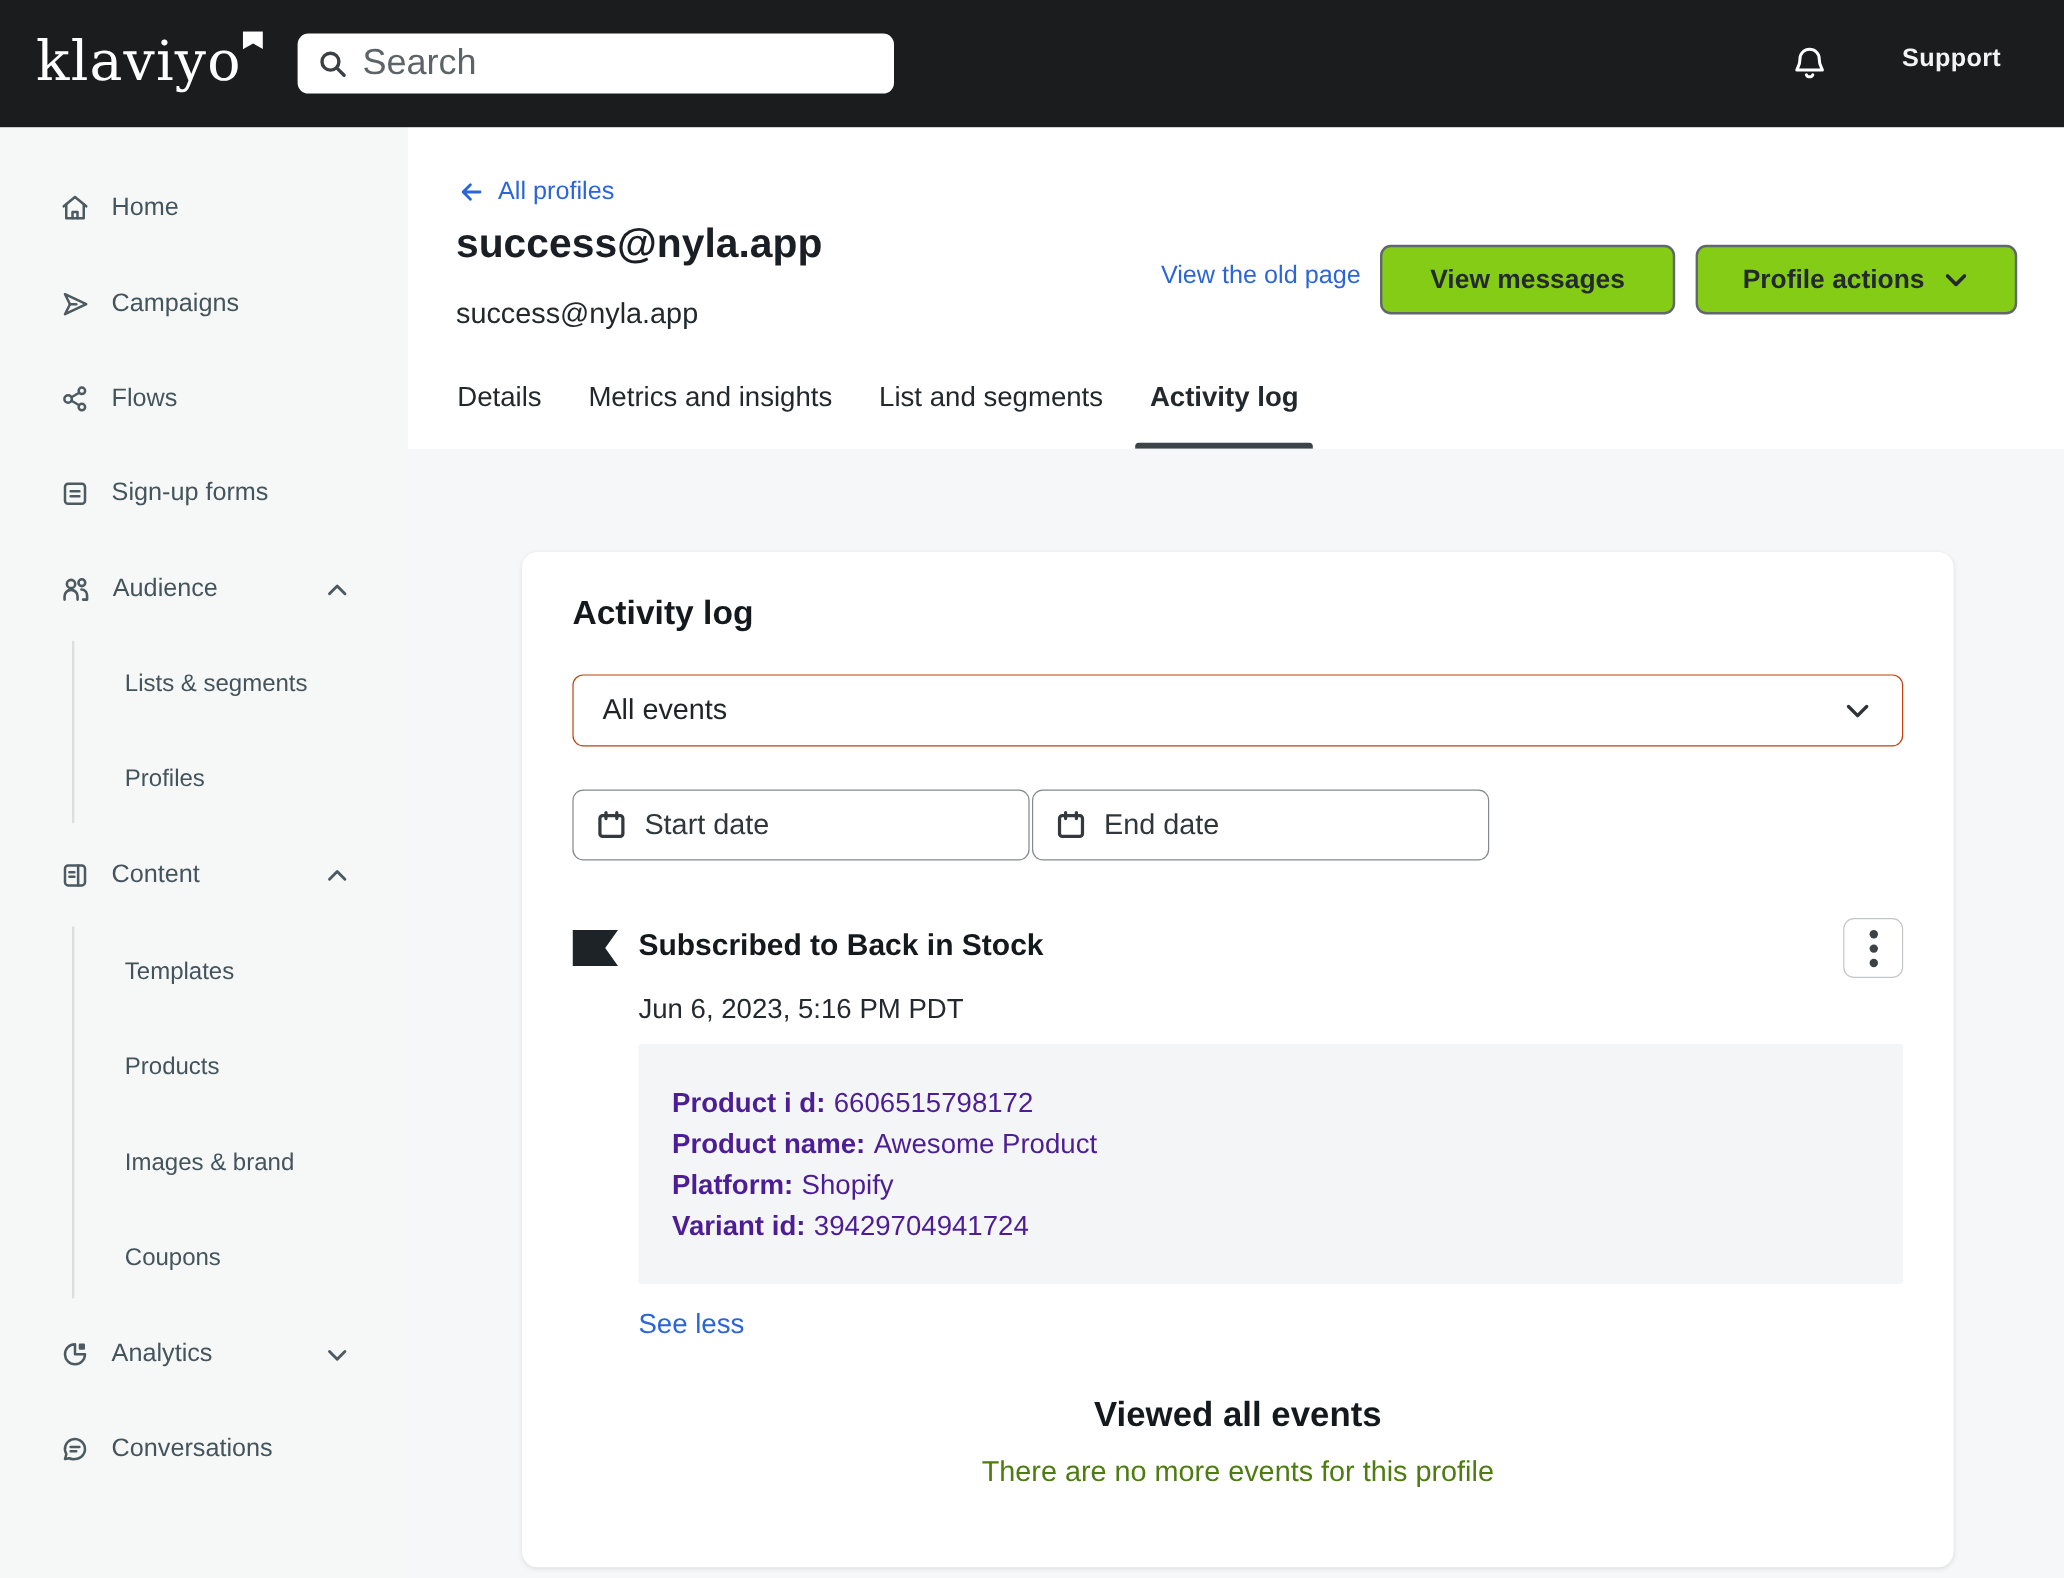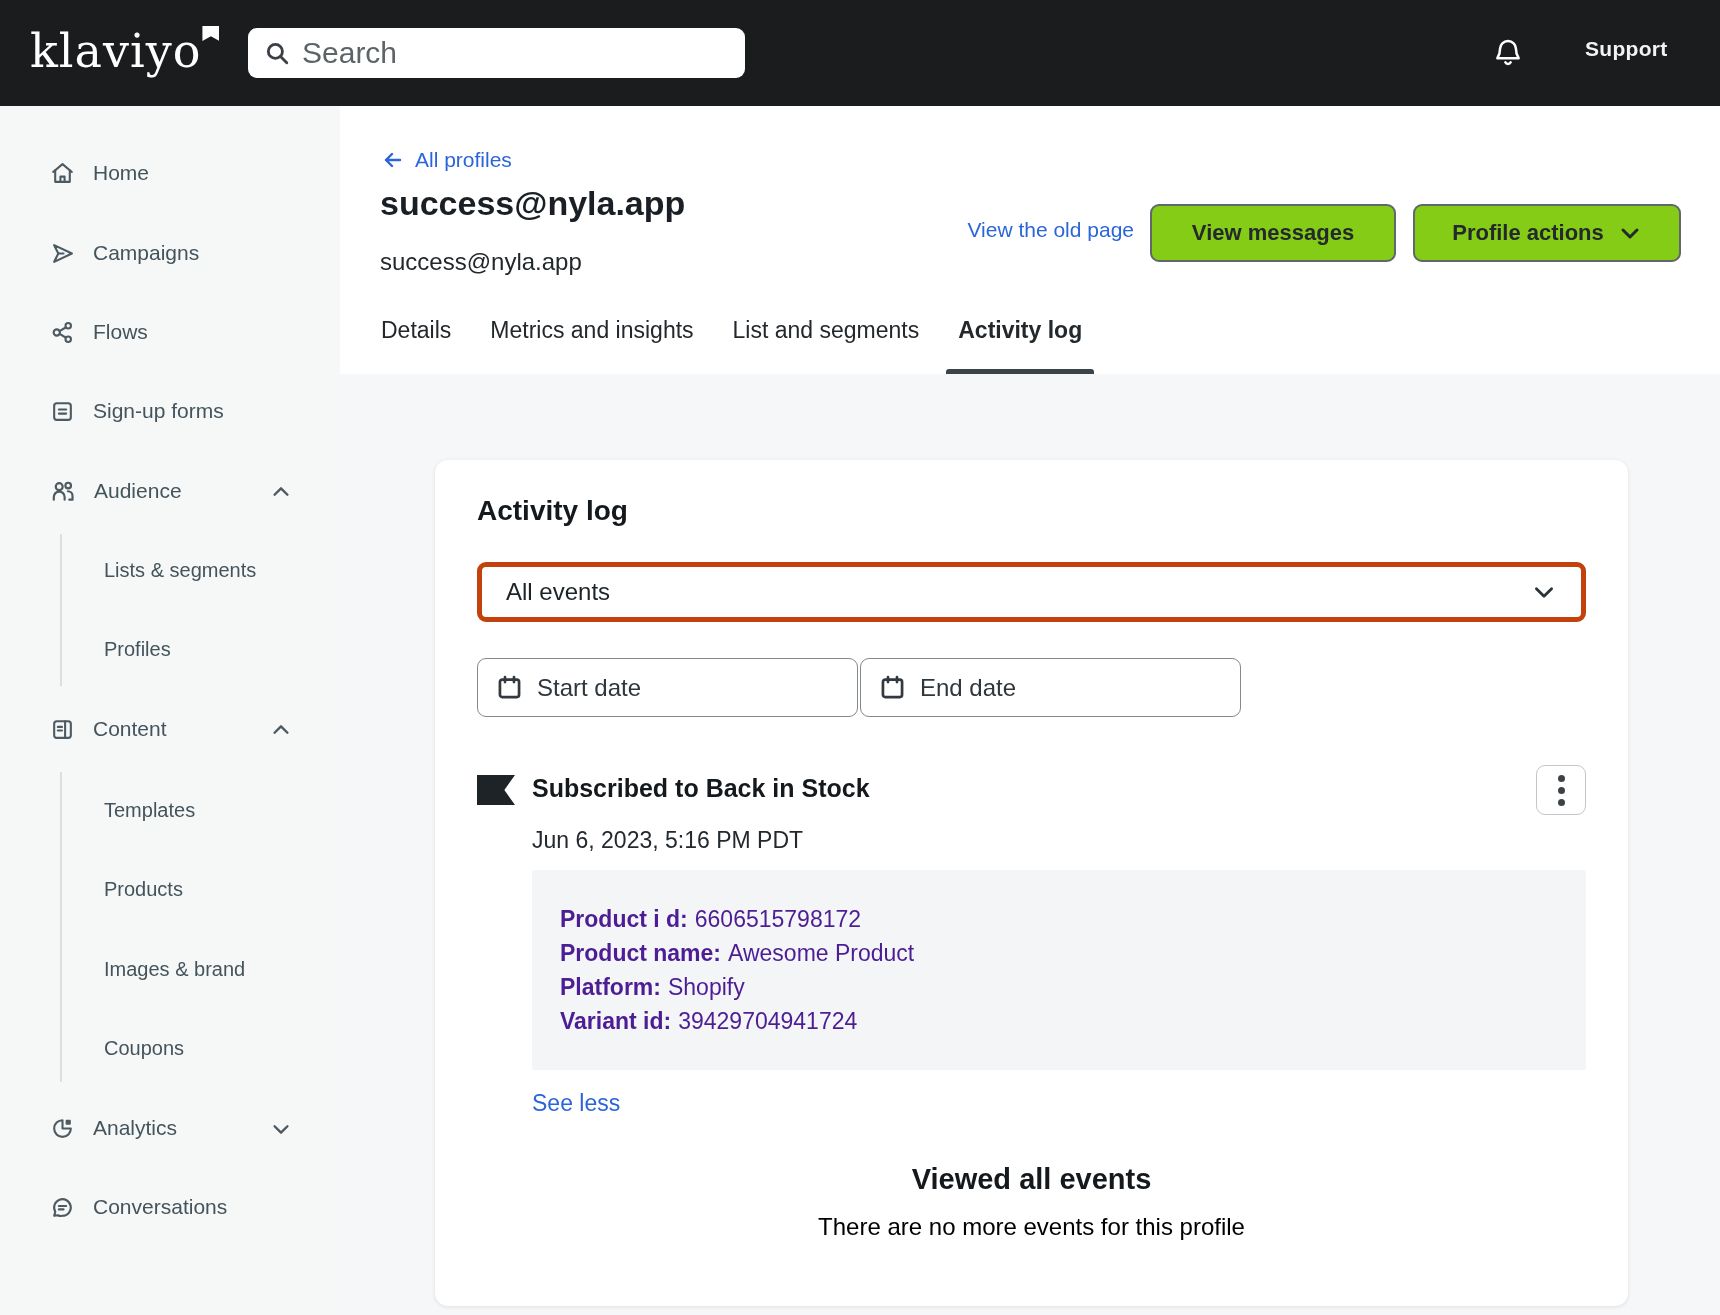--- a/index.html
+++ b/index.html
@@ -43,42 +43,42 @@
   .tabs { position:absolute; left:41px; bottom:0; display:flex; gap:39px; }
   .tab { font-size:23px; color:#22282c; padding-bottom:30px; position:relative; cursor:pointer; }
   .tab.active { font-weight:700; }
   .tab.active::after { content:""; position:absolute; left:-12px; right:-12px; bottom:0; height:5px; background:#3a4449; border-radius:3px 3px 0 0; }
 
   
   .content { position:absolute; left:340px; top:374px; width:1380px; height:941px; background:#f6f7f8; }
   .card { position:absolute; left:95px; top:86px; width:1193px; height:846px; background:#fff; border-radius:13px;
           box-shadow:0 1px 4px rgba(0,0,0,.10); padding:34px 42px; }
   .card-heading { font-size:28px; font-weight:700; color:#14191d; line-height:34px; }
-  .select { margin-top:34px; height:60px; border:5px solid #c2410c; border-radius:9px; display:flex; align-items:center; padding:0 24px; cursor:pointer; }
+  .select { margin-top:34px; height:60px; border:1px solid #c2410c; border-radius:9px; display:flex; align-items:center; padding:0 24px; cursor:pointer; }
   .select-value { font-size:24px; color:#1d2327; }
   .select svg { margin-left:auto; }
   .date-row { margin-top:36px; display:flex; gap:2px; }
   .date-field { width:381px; height:59px; border:1px solid #84898d; border-radius:9px; display:flex; align-items:center; padding:0 18px; gap:14px; cursor:pointer; }
   .date-field span { font-size:24px; color:#30373c; }
   .event-head { margin-top:54px; display:flex; align-items:flex-start; }
   .flag-icon { width:38px; height:30px; margin-top:4px; background:#1e2327;
                clip-path:polygon(0 0, 100% 0, 72% 50%, 100% 100%, 0 100%); }
   .event-title { margin-left:17px; font-size:25px; font-weight:700; color:#14191d; line-height:34px; }
   .kebab { margin-left:auto; margin-top:-6px; width:50px; height:50px; border:1px solid #c3c7c9; border-radius:9px;
            display:flex; flex-direction:column; align-items:center; justify-content:center; gap:5px; cursor:pointer; background:#fff; }
   .kebab i { width:7px; height:7px; border-radius:50%; background:#3c4347; }
   .event-time { margin-left:55px; margin-top:12px; font-size:23px; color:#23292e; }
   .detail-box { margin-left:55px; margin-top:16px; background:#f4f5f6; padding:32px 28px; border-radius:2px; }
   .detail-row { font-size:23px; line-height:34px; color:#4c1d95; }
   .detail-row b { font-weight:700; }
   .detail-row .val { margin-left:7px; font-weight:400; }
   .see-less { margin-left:55px; margin-top:20px; font-size:23px; color:#2a65d9; cursor:pointer; display:inline-block; }
   .end-state { margin-top:46px; text-align:center; }
   .end-title { font-size:29px; font-weight:700; color:#14191d; }
-  .end-msg { margin-top:17px; font-size:24px; color:#000000; }
+  .end-msg { margin-top:17px; font-size:24px; color:#4d7c0f; }
 
   svg.ic { stroke:#4c5a61; fill:none; stroke-width:2; stroke-linecap:round; stroke-linejoin:round; }
 </style>
 </head>
 <body>
 
 <div class="topbar">
   <div class="logo">
     <span>klaviyo</span>
     <span class="logo-flag"></span>

